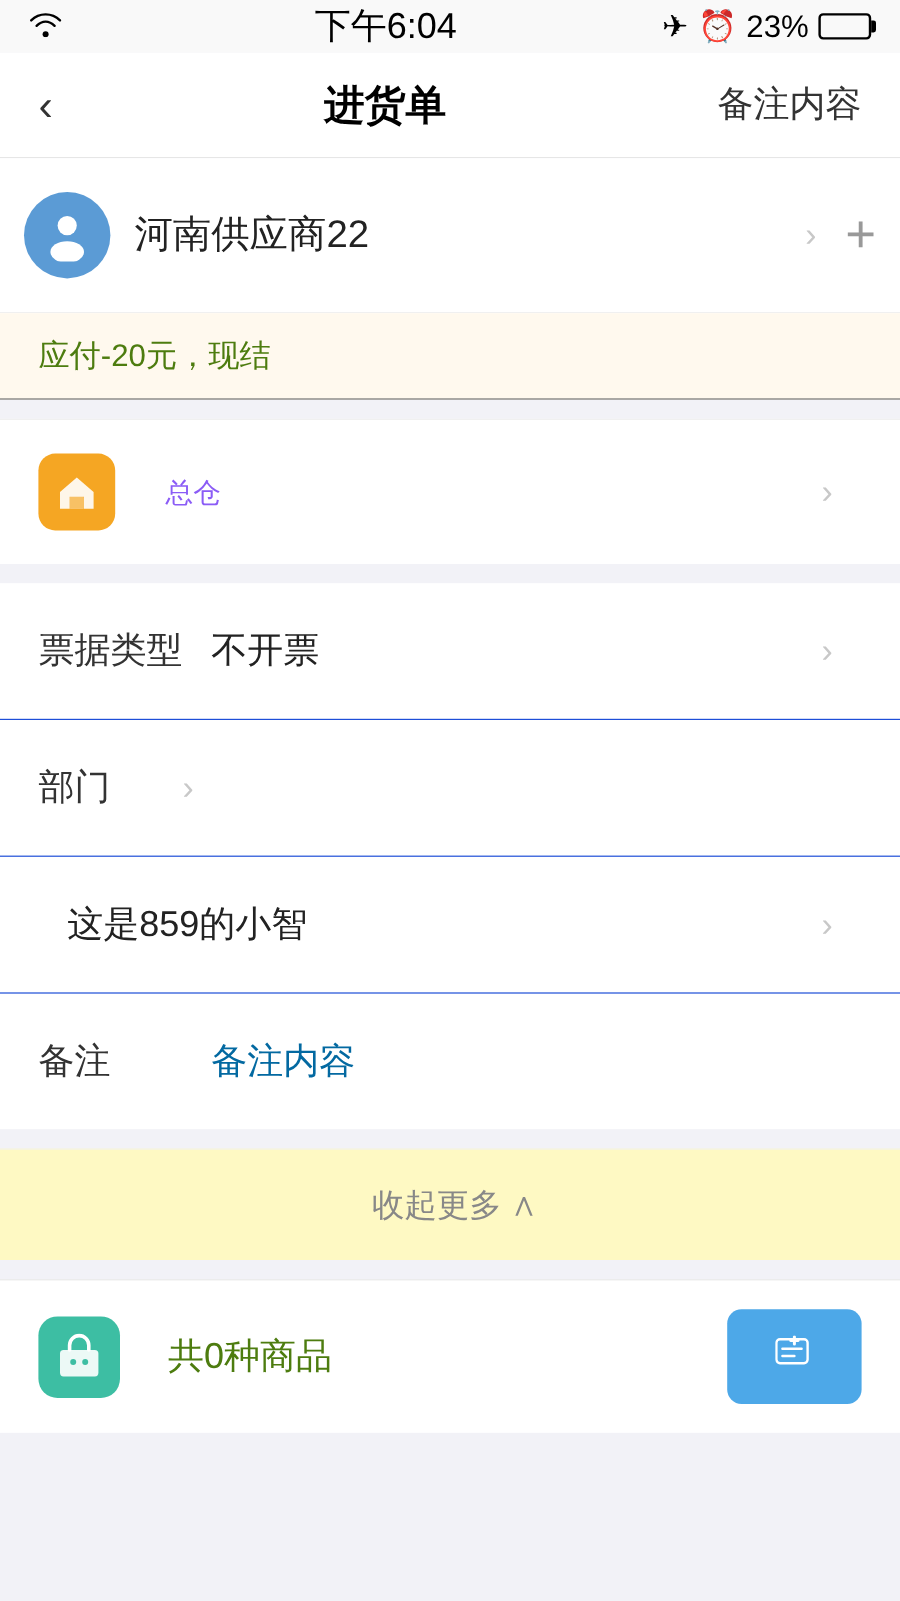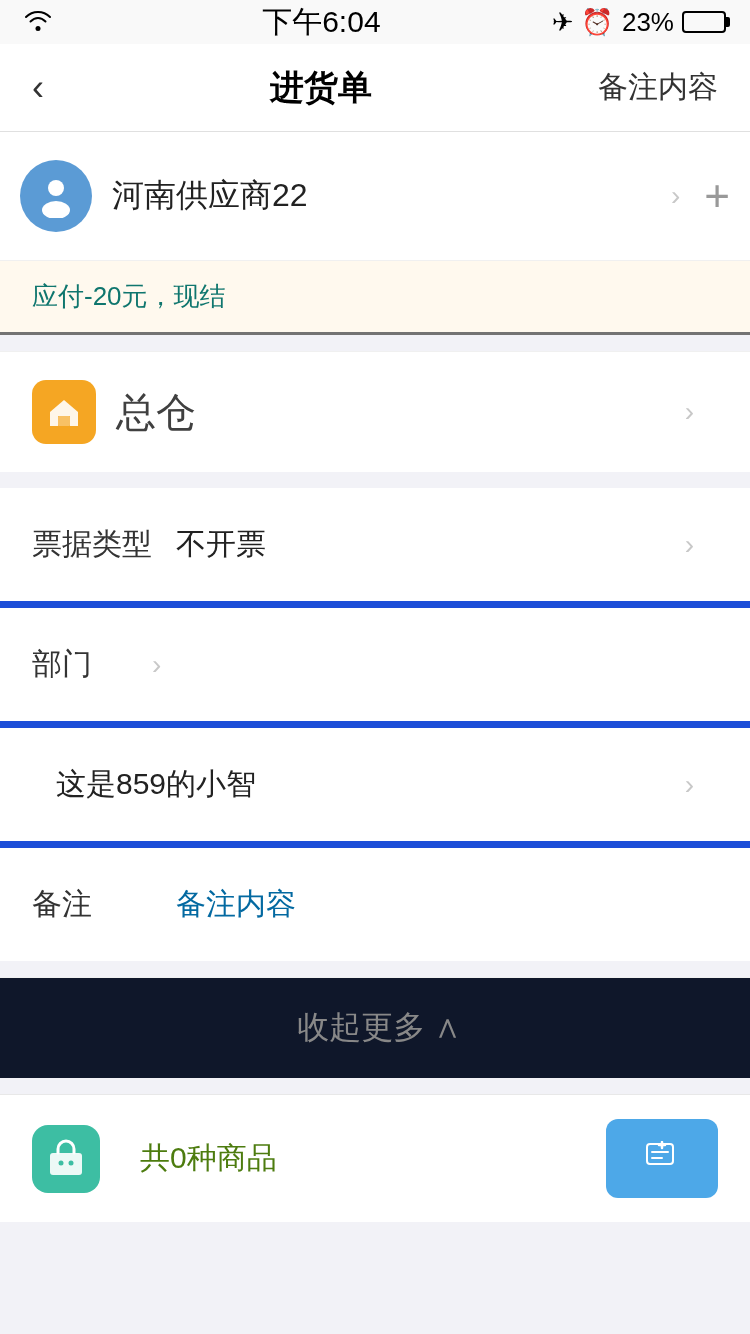--- a/index.html
+++ b/index.html
@@ -109,22 +109,22 @@
       color: #999;
       cursor: pointer;
       line-height: 1;
     }
 
     
     .notice-bar {
       background: #fff9ee;
       padding: 18px 32px;
       font-size: 26px;
-      color: #0f766e;
-      border-bottom: 3px solid #737373;
+      color: #4d7c0f;
+      border-bottom: 1px solid #737373;
     }
 
     
     .warehouse-row {
       background: #fff;
       display: flex;
       align-items: center;
       padding: 28px 32px;
       border-top: 1px solid #f0f0f0;
     }
@@ -135,34 +135,35 @@
       display: flex; align-items: center; justify-content: center;
       margin-right: 20px;
       flex-shrink: 0;
     }
     .warehouse-icon svg {
       width: 36px; height: 36px;
       fill: #fff;
     }
     .warehouse-name {
       flex: 1;
-      font-size: 40px;
-      color: #404040;
+      font-size: 23px;
+      color: #8b5cf6;
+      margin-left: 22px;
     }
 
     
     .form-section {
       background: #fff;
       margin-bottom: 16px;
     }
     .form-row {
       display: flex;
       align-items: center;
       padding: 36px 32px;
-      border-bottom: 7px solid #1d4ed8;
+      border-bottom: 1px solid #1d4ed8;
       min-height: 100px;
     }
     .form-row:last-child {
       border-bottom: none;
     }
     .form-label {
       font-size: 30px;
       color: #333;
       width: 120px;
       flex-shrink: 0;
@@ -175,28 +176,28 @@
     }
     .form-placeholder {
       flex: 1;
       font-size: 30px;
       color: #0369a1;
       padding-left: 24px;
     }
 
     
     .collapse-row {
-      background: #0f172a;
+      background: #fef9c3;
       display: flex;
       align-items: flex-start;
       justify-content: center;
       padding: 28px;
       border-top: 1px solid #f0f0f0;
       color: #888;
-      font-size: 32px;
+      font-size: 27px;
       cursor: pointer;
     }
     .collapse-row span { margin-left: 8px; }
 
     
     .bottom-bar {
       background: #fff;
       margin-top: 0;
       display: flex;
       align-items: center;

